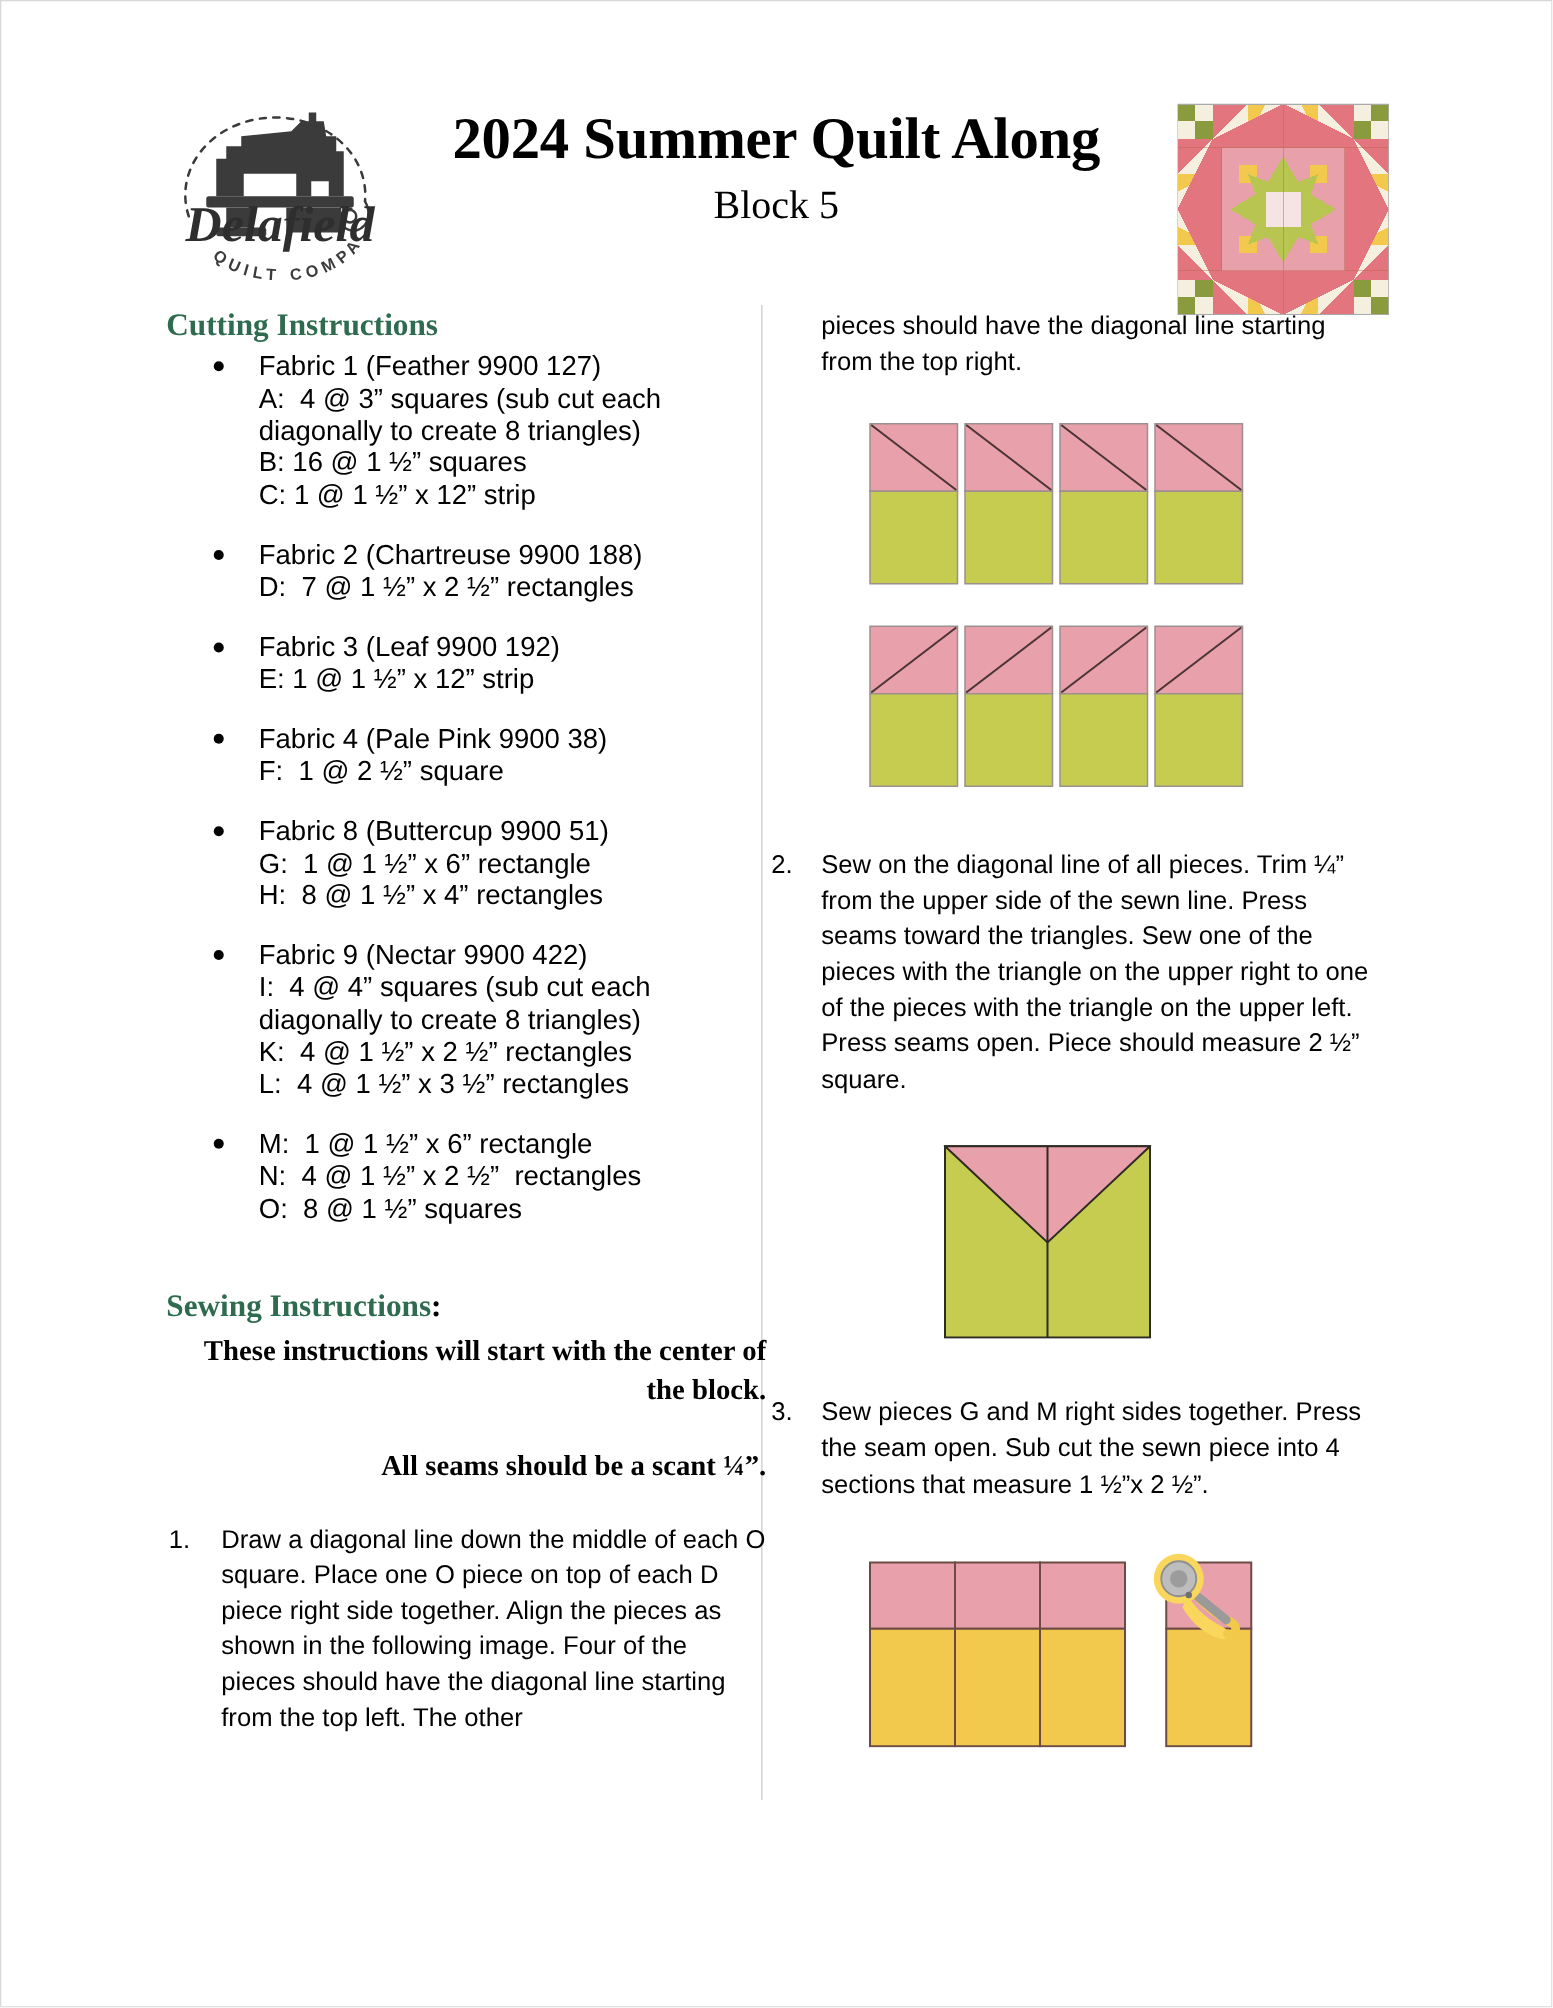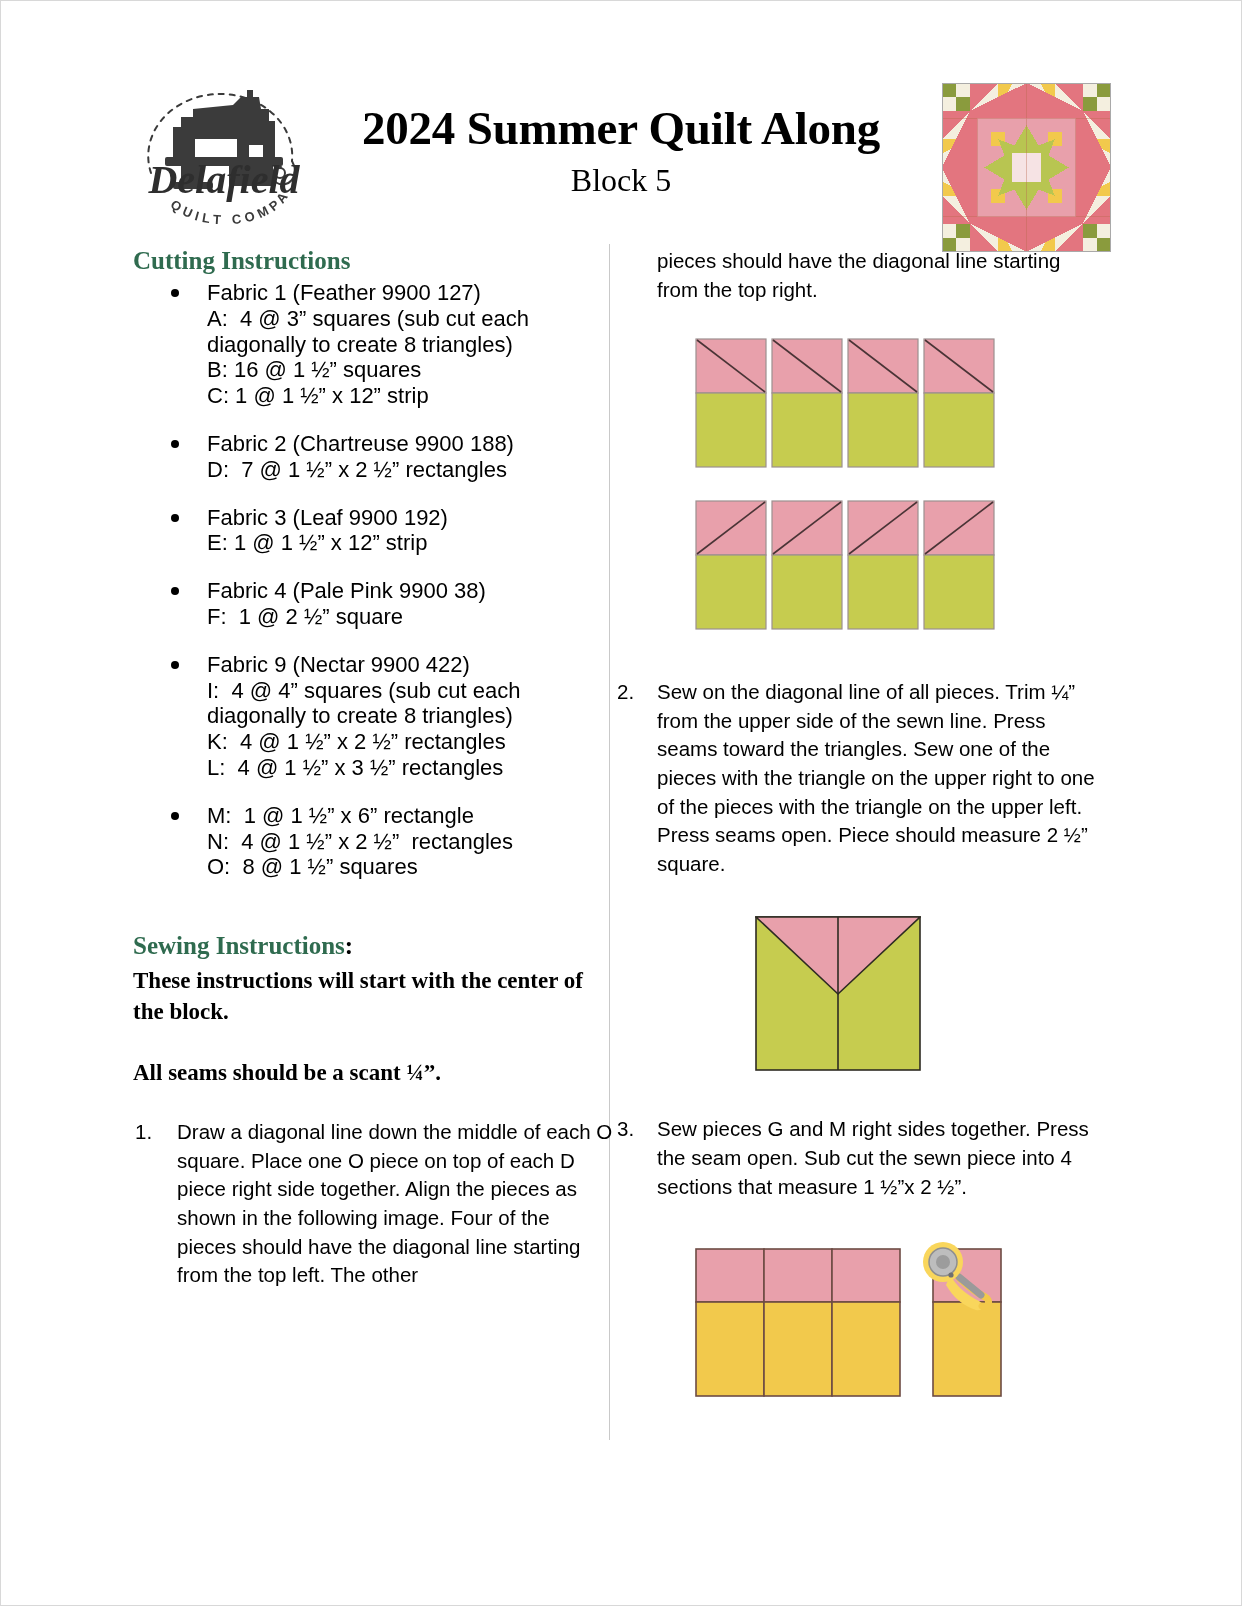--- a/index.html
+++ b/index.html
@@ -14,21 +14,20 @@
 
   
   .header{position:absolute;left:0;top:28px;width:1242px;height:200px;}
   .logo{position:absolute;left:128px;top:36px;width:190px;height:160px;}
   .logo svg{width:190px;height:160px;display:block;}
   .title-wrap{position:absolute;left:300px;top:58px;width:640px;text-align:center;}
   .title{
     font-family:"Liberation Serif", serif;font-weight:bold;
     font-size:47px;line-height:1.05;letter-spacing:-0.2px;
     white-space:nowrap;
-    margin-top:17px;
   }
   .subtitle{
     font-family:"Liberation Serif", serif;font-size:32px;margin-top:9px;
   }
   .block-img{position:absolute;left:941px;top:54px;width:169px;height:169px;}
   .block-img svg{display:block;width:169px;height:169px;}
 
   
   .divider{position:absolute;left:608px;top:243px;width:1px;height:1196px;background:#c9c9c9;}
   .col-left{position:absolute;left:112px;top:246px;width:480px;margin-left:20px;}
@@ -47,21 +46,21 @@
   }
   ul.fabrics li .dot{
     position:absolute;left:38px;top:9px;width:8px;height:8px;
     border-radius:50%;background:#000;
   }
   ul.fabrics li .fname{display:block;}
   ul.fabrics li .cut{display:block;white-space:pre-wrap;}
 
   .bold-serif{
     font-family:"Liberation Serif", serif;font-weight:bold;
-    font-size:23px;line-height:31px;margin:0;
+    font-size:23px;line-height:31px;margin:0;text-align:right;
   }
   .gap-30{height:30px;}
 
   ol.steps{list-style:none;margin:0;padding:0;}
   ol.steps li{
     position:relative;padding-left:44px;
     font-size:20.5px;line-height:28.6px;
   }
   ol.steps li .num{position:absolute;left:2px;top:0;}
   ol.steps li.right-step{padding-left:40px;}
@@ -214,20 +213,26 @@
         <span class="fname">Fabric 3 (Leaf 9900 192)</span>
         <span class="cut">E: 1 @ 1 ½” x 12” strip</span>
       </li>
       <li>
         <span class="dot"></span>
         <span class="fname">Fabric 4 (Pale Pink 9900 38)</span>
         <span class="cut">F:  1 @ 2 ½” square</span>
       </li>
       <li>
         <span class="dot"></span>
+        <span class="fname">Fabric 8 (Buttercup 9900 51)</span>
+        <span class="cut">G:  1 @ 1 ½” x 6” rectangle
+H:  8 @ 1 ½” x 4” rectangles</span>
+      </li>
+      <li>
+        <span class="dot"></span>
         <span class="fname">Fabric 9 (Nectar 9900 422)</span>
         <span class="cut">I:  4 @ 4” squares (sub cut each
 diagonally to create 8 triangles)
 K:  4 @ 1 ½” x 2 ½” rectangles
 L:  4 @ 1 ½” x 3 ½” rectangles</span>
       </li>
       <li>
         <span class="dot"></span>
         <span class="cut">M:  1 @ 1 ½” x 6” rectangle
 N:  4 @ 1 ½” x 2 ½”  rectangles

